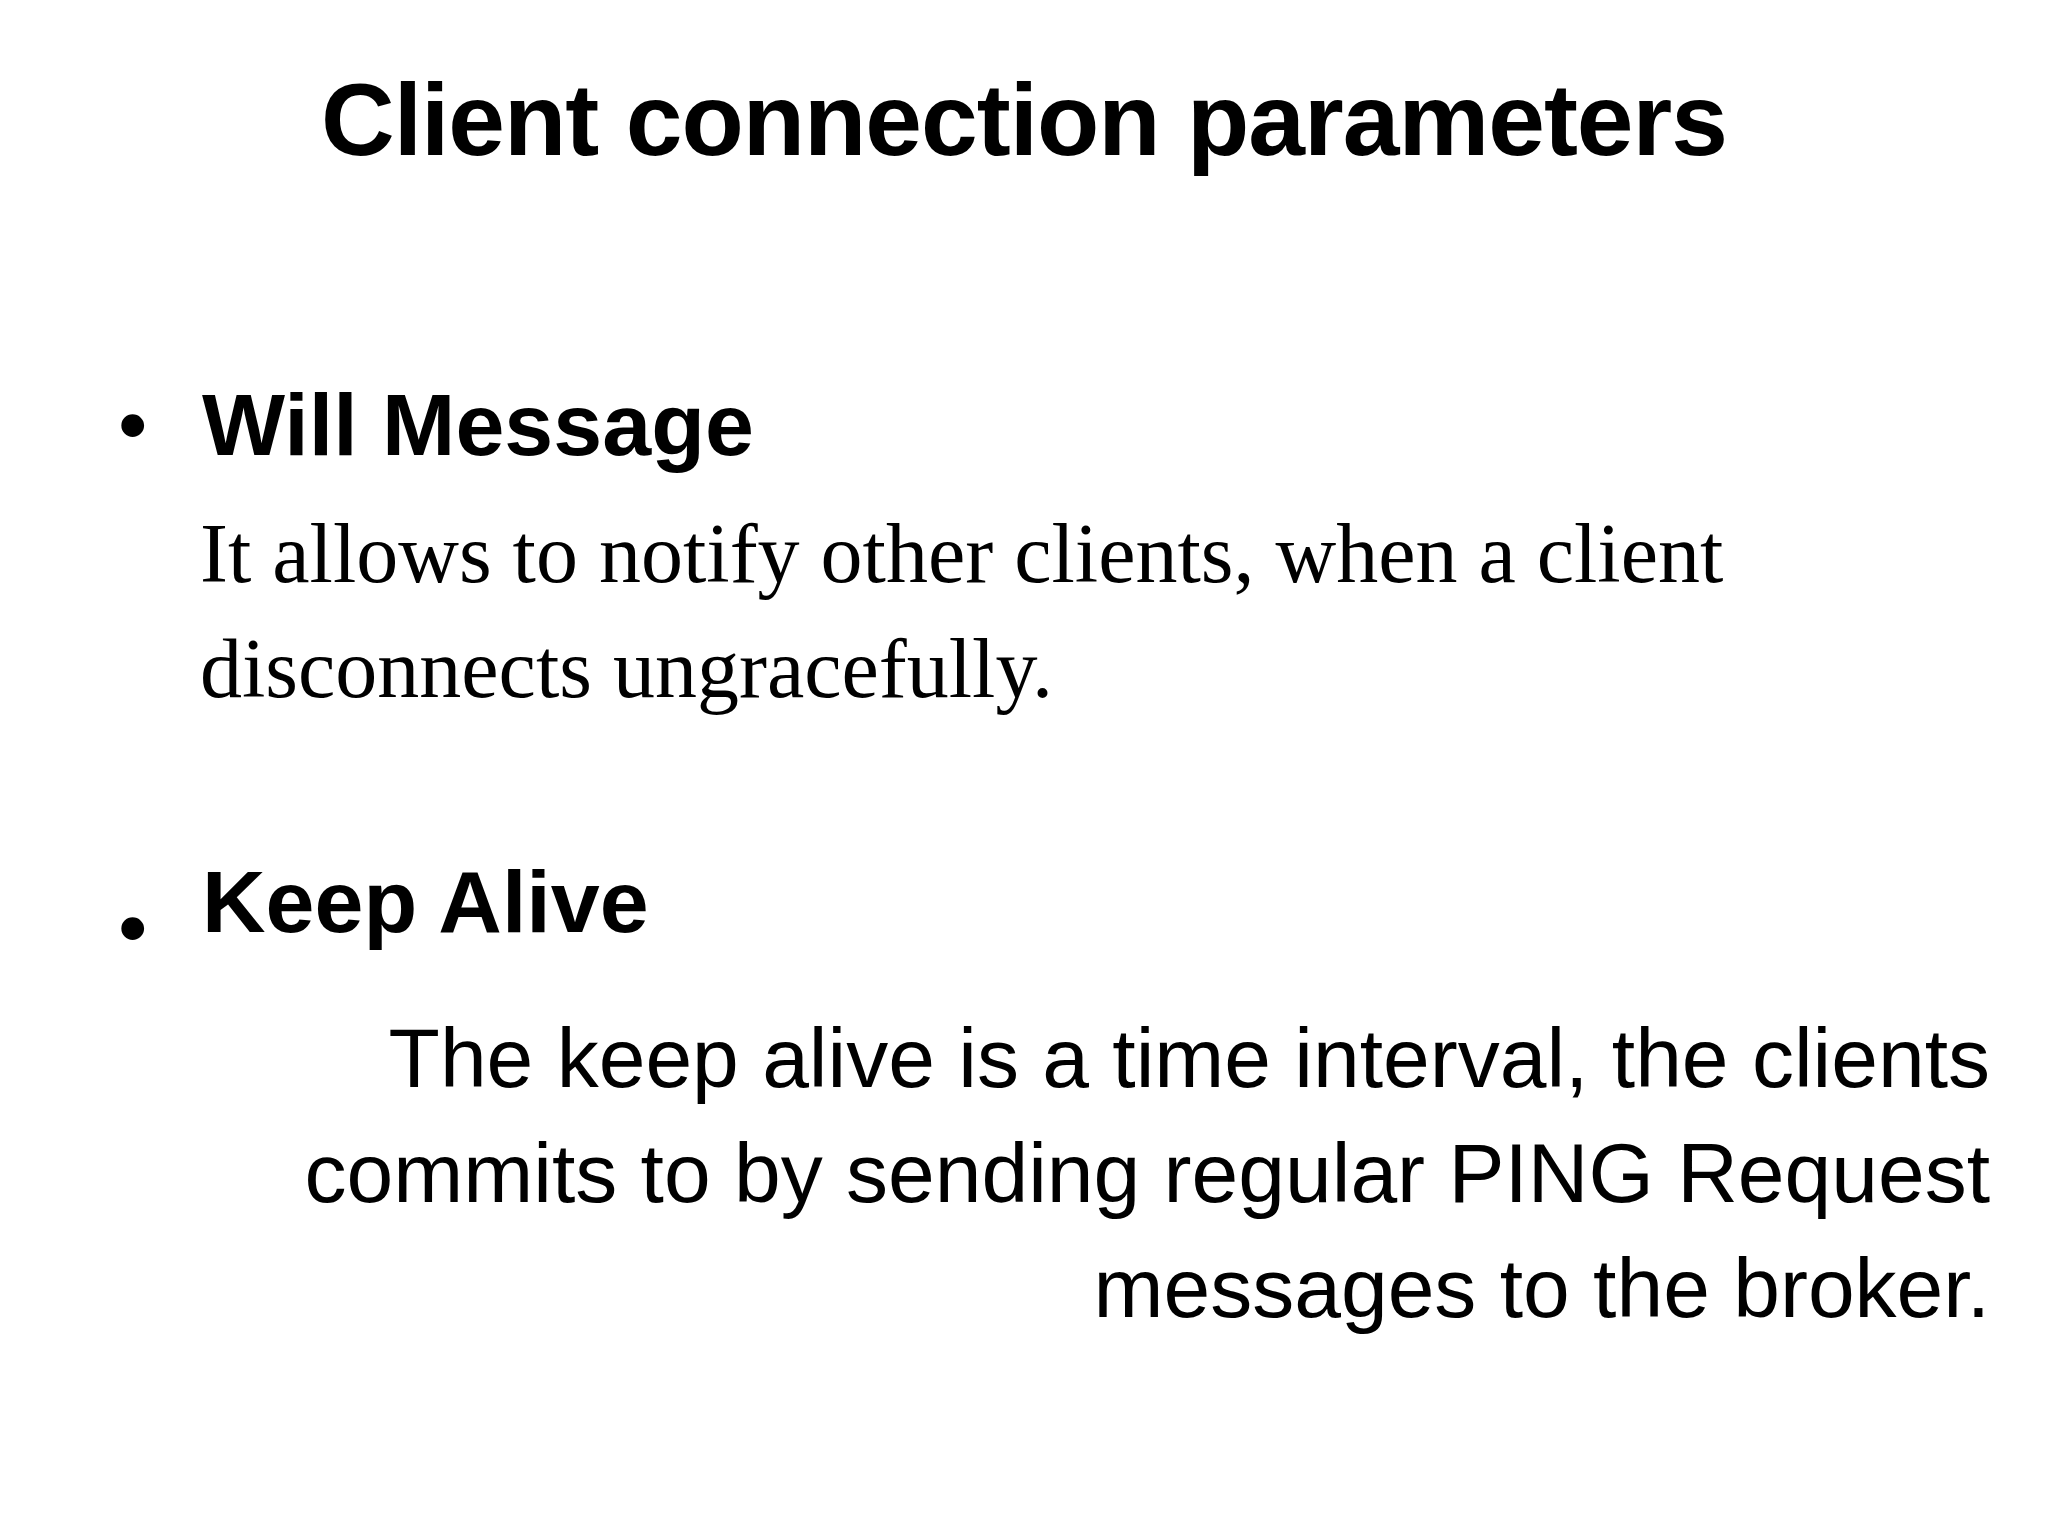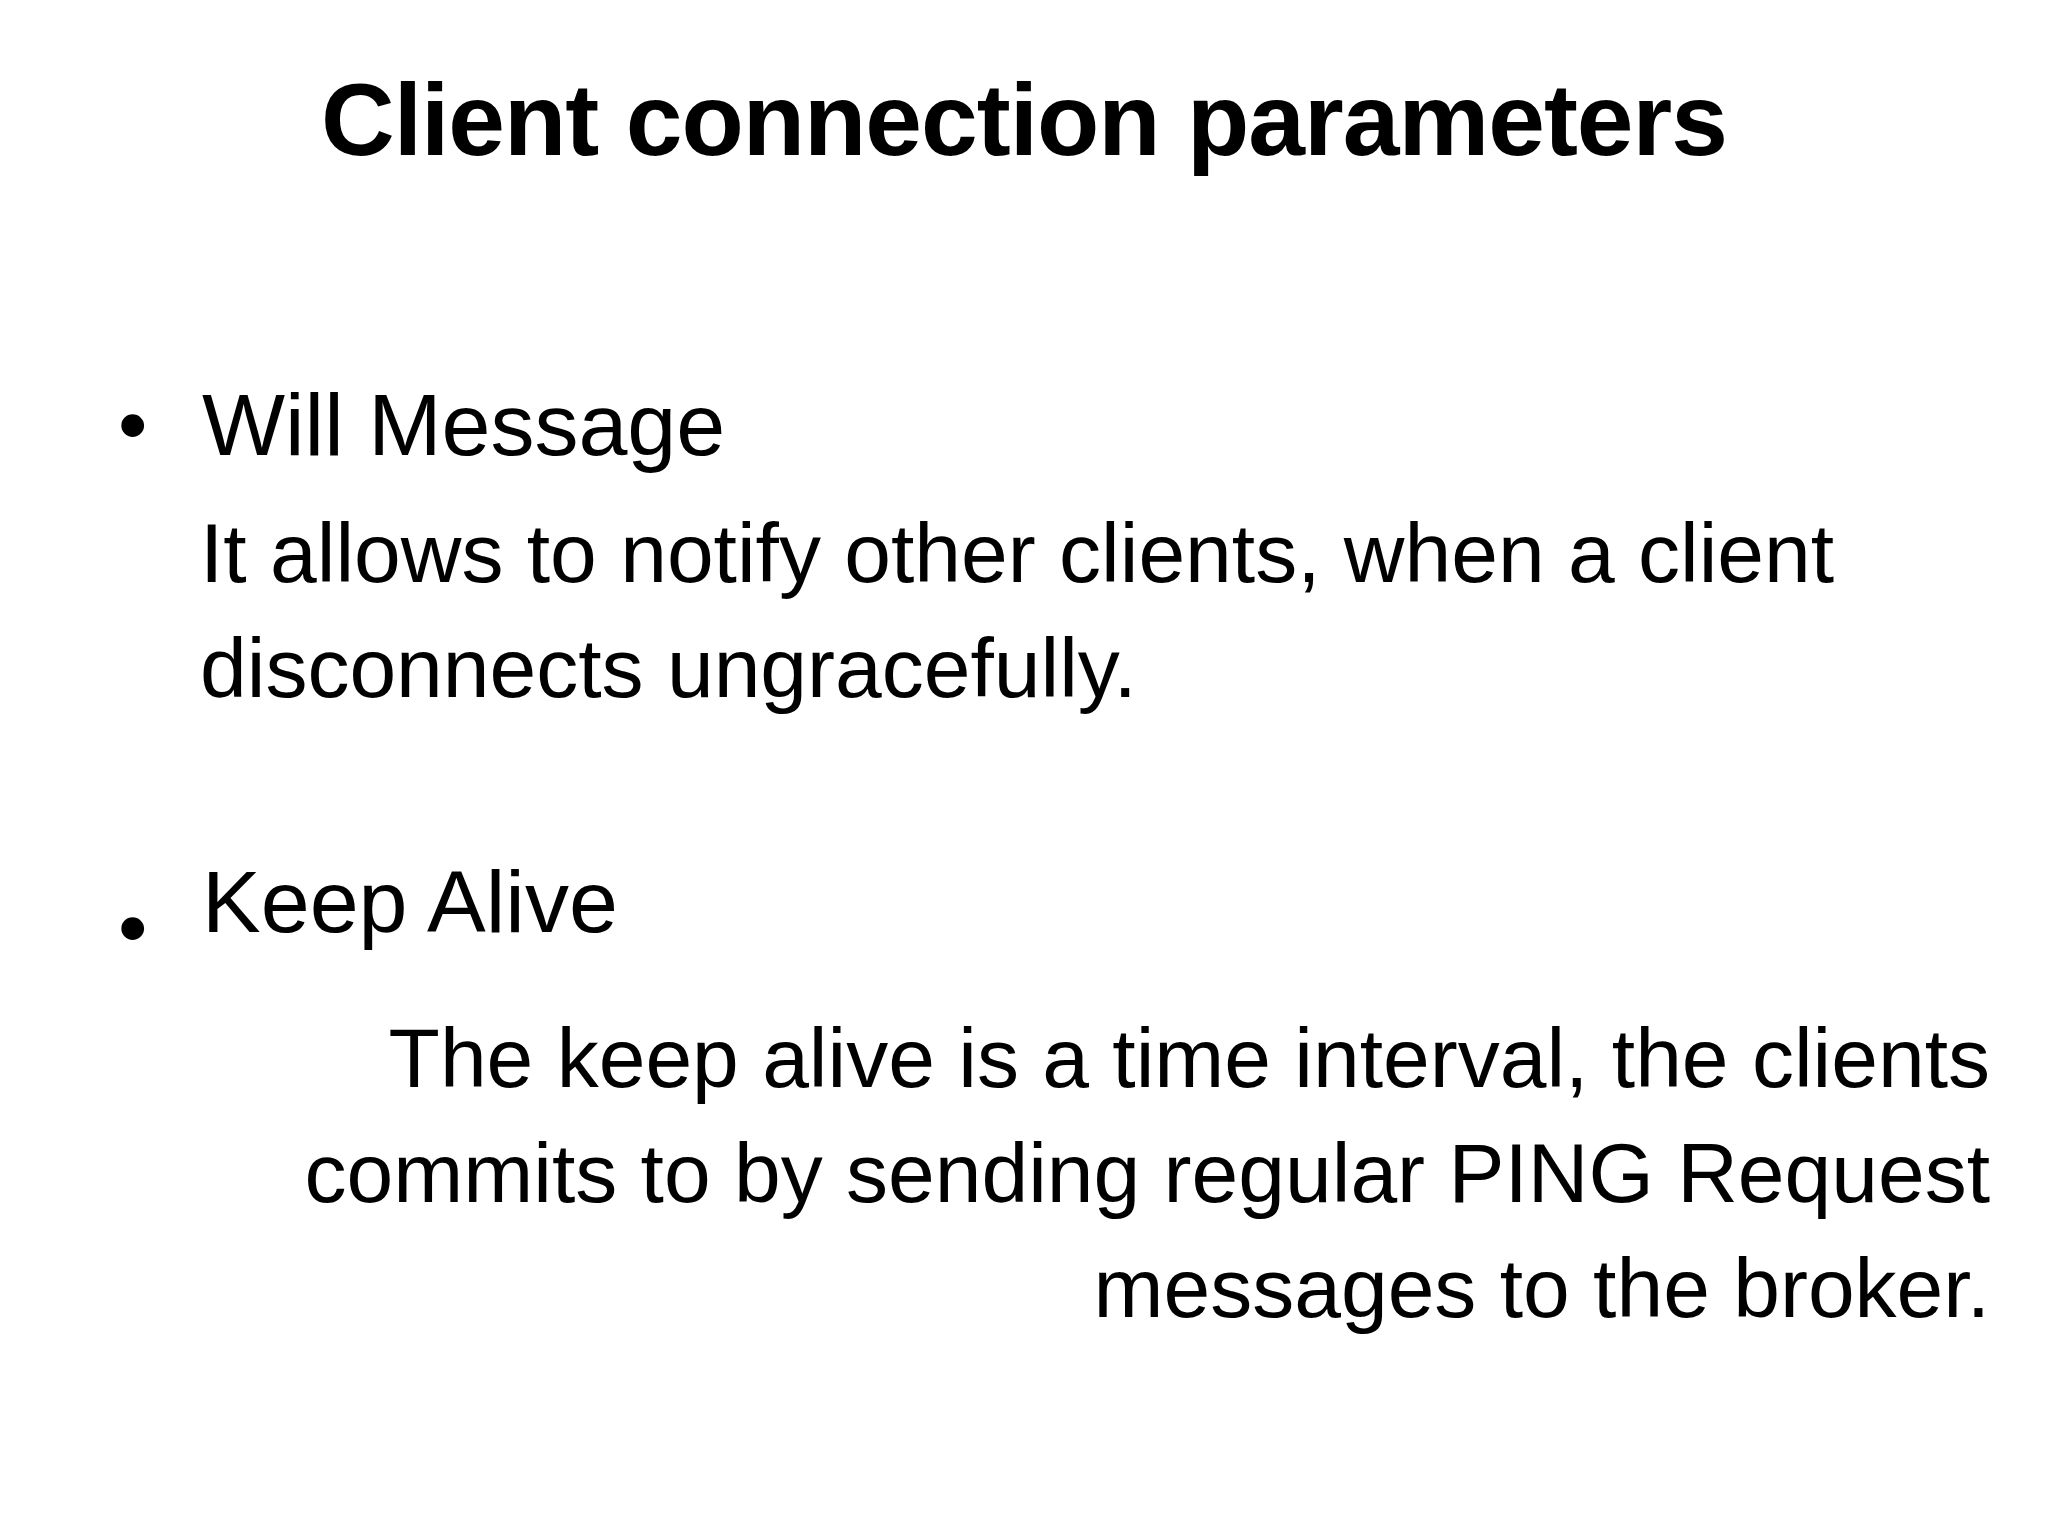--- a/index.html
+++ b/index.html
@@ -35,37 +35,37 @@
     font-size: 84px;
     line-height: 115px;
   }
   .marker.pos-1 { top: 367px; }
   .marker.pos-2 { top: 870px; }
   .bullet-heading {
     position: absolute;
     left: 202px;
     margin: 0;
     font-size: 88px;
-    font-weight: 400;
+    font-weight: 700;
     line-height: 115px;
     white-space: nowrap;
   }
   .bullet-heading.pos-1 { top: 367px; }
   .bullet-heading.pos-2 { top: 844px; }
   .bullet-body {
     position: absolute;
     left: 200px;
     width: 1790px;
     margin: 0;
     font-size: 84px;
     font-weight: 400;
     line-height: 115px;
     white-space: pre-line;
   }
-  .bullet-body.pos-1 { top: 496px; }
+  .bullet-body.pos-1 { top: 496px; font-family: Liberation Serif, serif; }
   .bullet-body.pos-2 { top: 1001px; text-align: right; }
 </style>
 </head>
 <body>
 
 <div class="slide">
 
   <h1 class="title">Client connection parameters</h1>
 
   <span class="marker pos-1">•</span>

